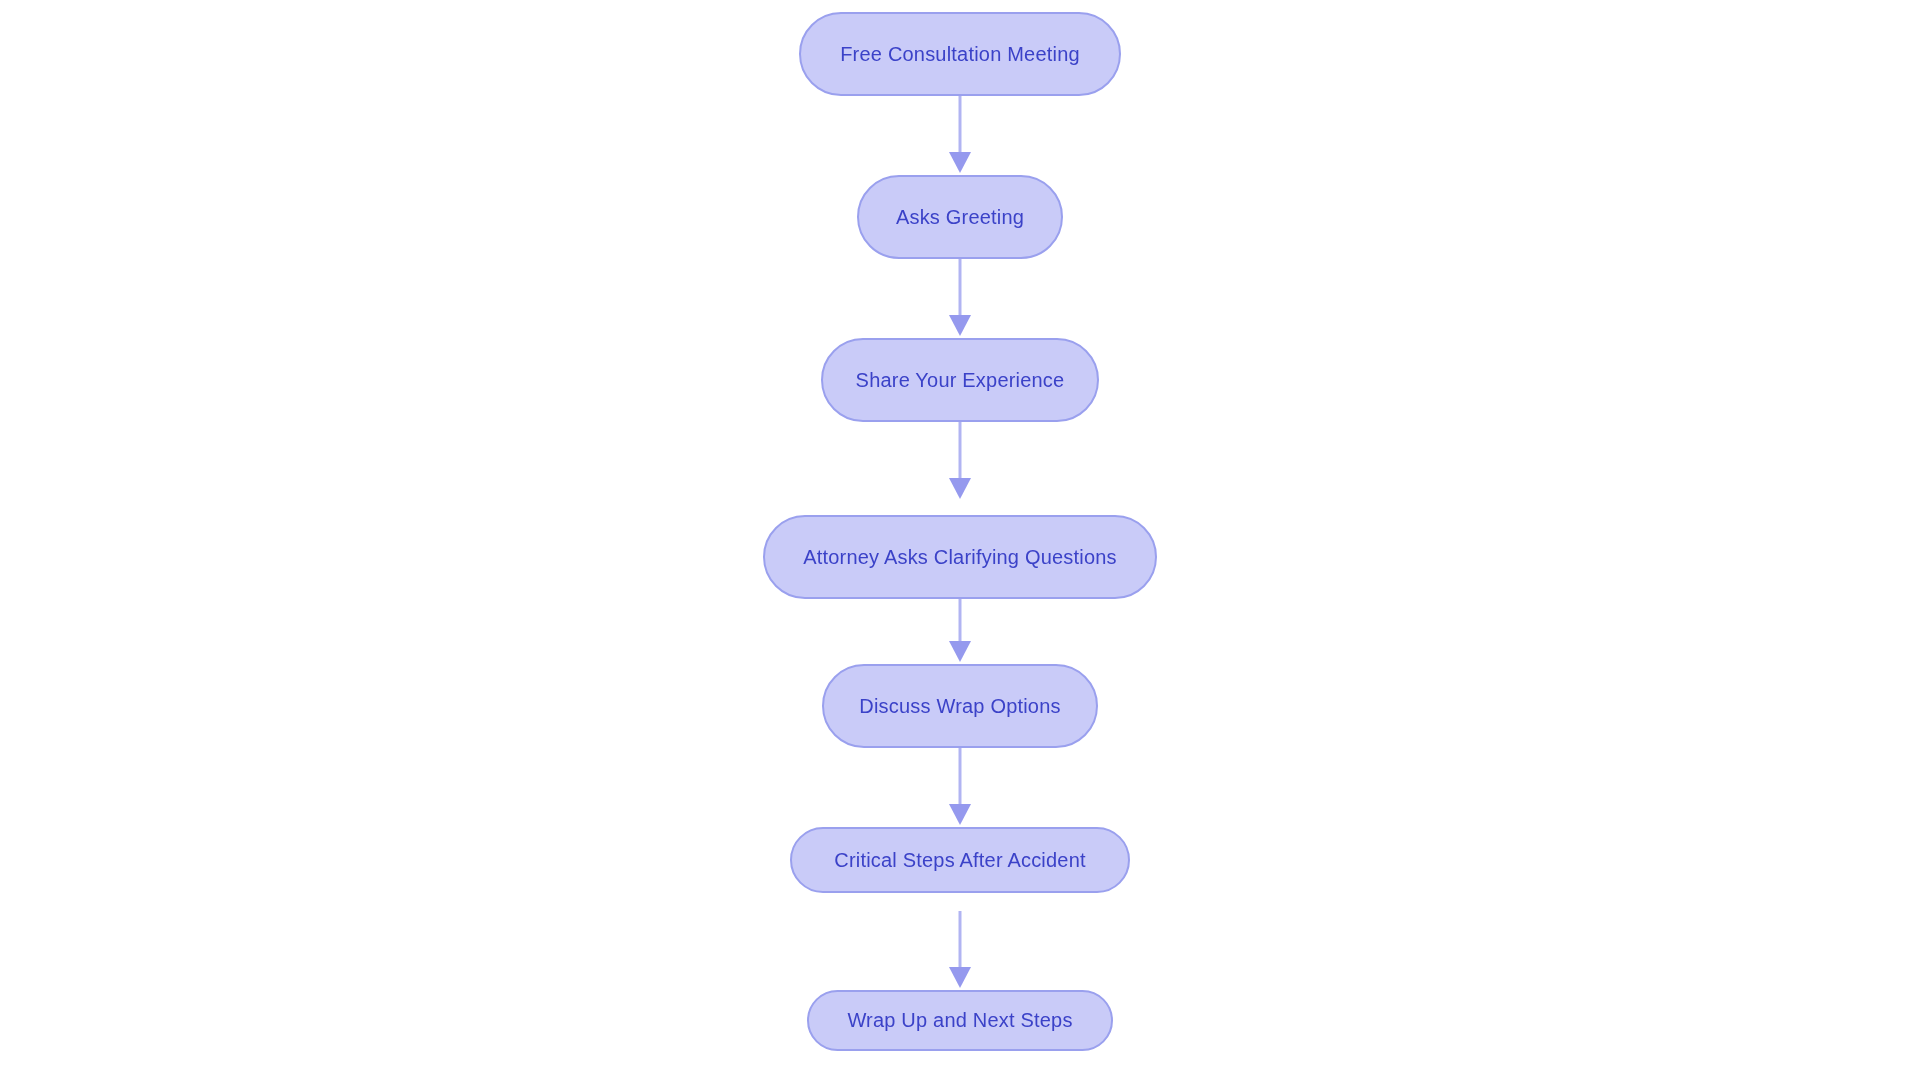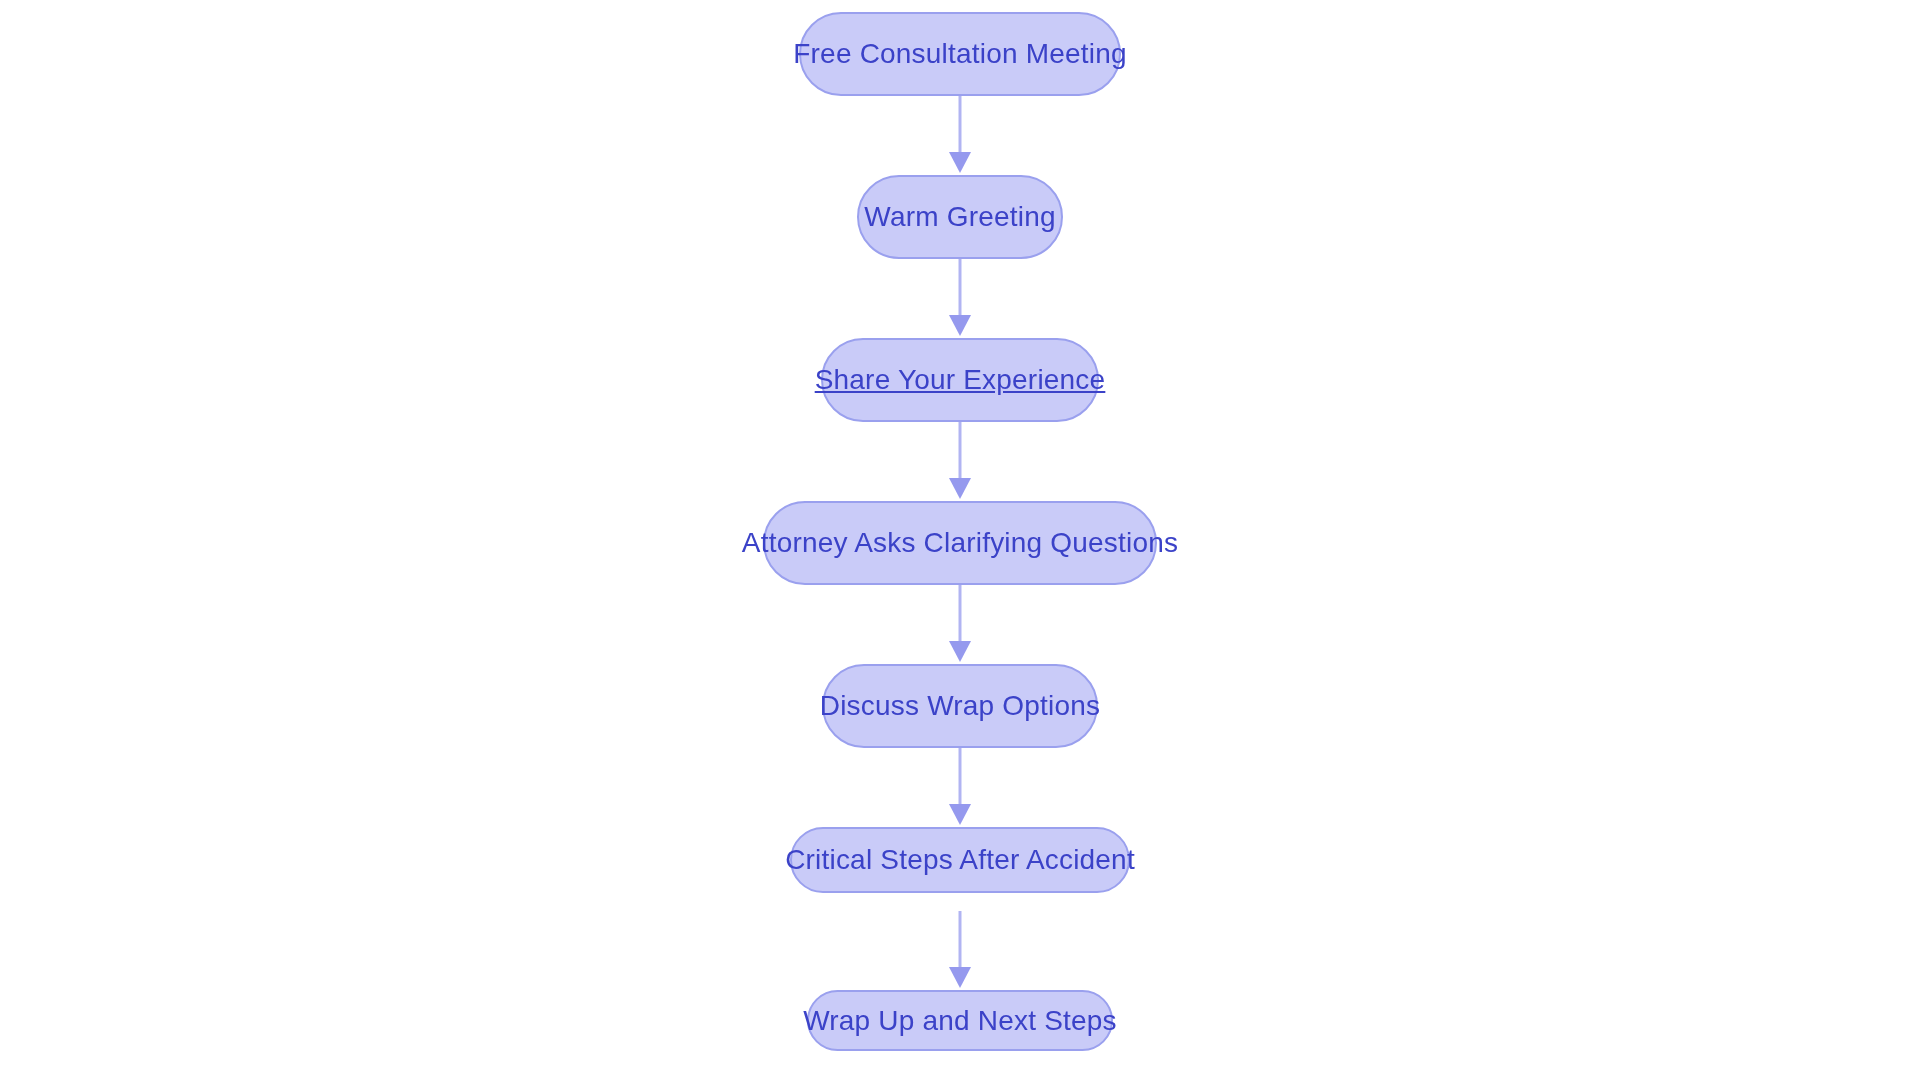--- a/index.html
+++ b/index.html
@@ -33,21 +33,21 @@
   }
   .flow-node {
     position: absolute;
     display: flex;
     align-items: center;
     justify-content: center;
     background: var(--node-fill);
     border: 2px solid var(--node-border);
     border-radius: 42px;
     color: var(--node-text);
-    font-size: 28px;
+    font-size: 20px;
     font-weight: 400;
     letter-spacing: 0.2px;
     white-space: nowrap;
     text-align: left;
   }
 </style>
 </head>
 <body>
 
 <div class="stage">
@@ -71,19 +71,19 @@
       <g>
         <line x1="960" y1="748" x2="960" y2="806" stroke="#b1b4f2" stroke-width="3"></line>
         <polygon points="949,804 971,804 960,825" fill="#9599ee"></polygon>
       </g>
       <g>
         <line x1="960" y1="911" x2="960" y2="969" stroke="#b1b4f2" stroke-width="3"></line>
         <polygon points="949,967 971,967 960,988" fill="#9599ee"></polygon>
       </g>
     </svg>
 <div class="flow-node" style="left: 799px; top: 12px; width: 322px; height: 84px;">Free Consultation Meeting</div>
-    <div class="flow-node" style="left: 857px; top: 175px; width: 206px; height: 84px;">Warm Greeting</div>
-    <div class="flow-node" style="left: 821px; top: 338px; width: 278px; height: 84px; text-decoration: underline;">Share Your Experience</div>
-    <div class="flow-node" style="left: 763px; top: 501px; width: 394px; height: 84px;">Attorney Asks Clarifying Questions</div>
+    <div class="flow-node" style="left: 857px; top: 175px; width: 206px; height: 84px;">Asks Greeting</div>
+    <div class="flow-node" style="left: 821px; top: 338px; width: 278px; height: 84px;">Share Your Experience</div>
+    <div class="flow-node" style="left: 763px; top: 515px; width: 394px; height: 84px;">Attorney Asks Clarifying Questions</div>
     <div class="flow-node" style="left: 822px; top: 664px; width: 276px; height: 84px;">Discuss Wrap Options</div>
     <div class="flow-node" style="left: 790px; top: 827px; width: 340px; height: 66px;">Critical Steps After Accident</div>
     <div class="flow-node" style="left: 807px; top: 990px; width: 306px; height: 61px;">Wrap Up and Next Steps</div>
   </div>
 
 </body></html>

